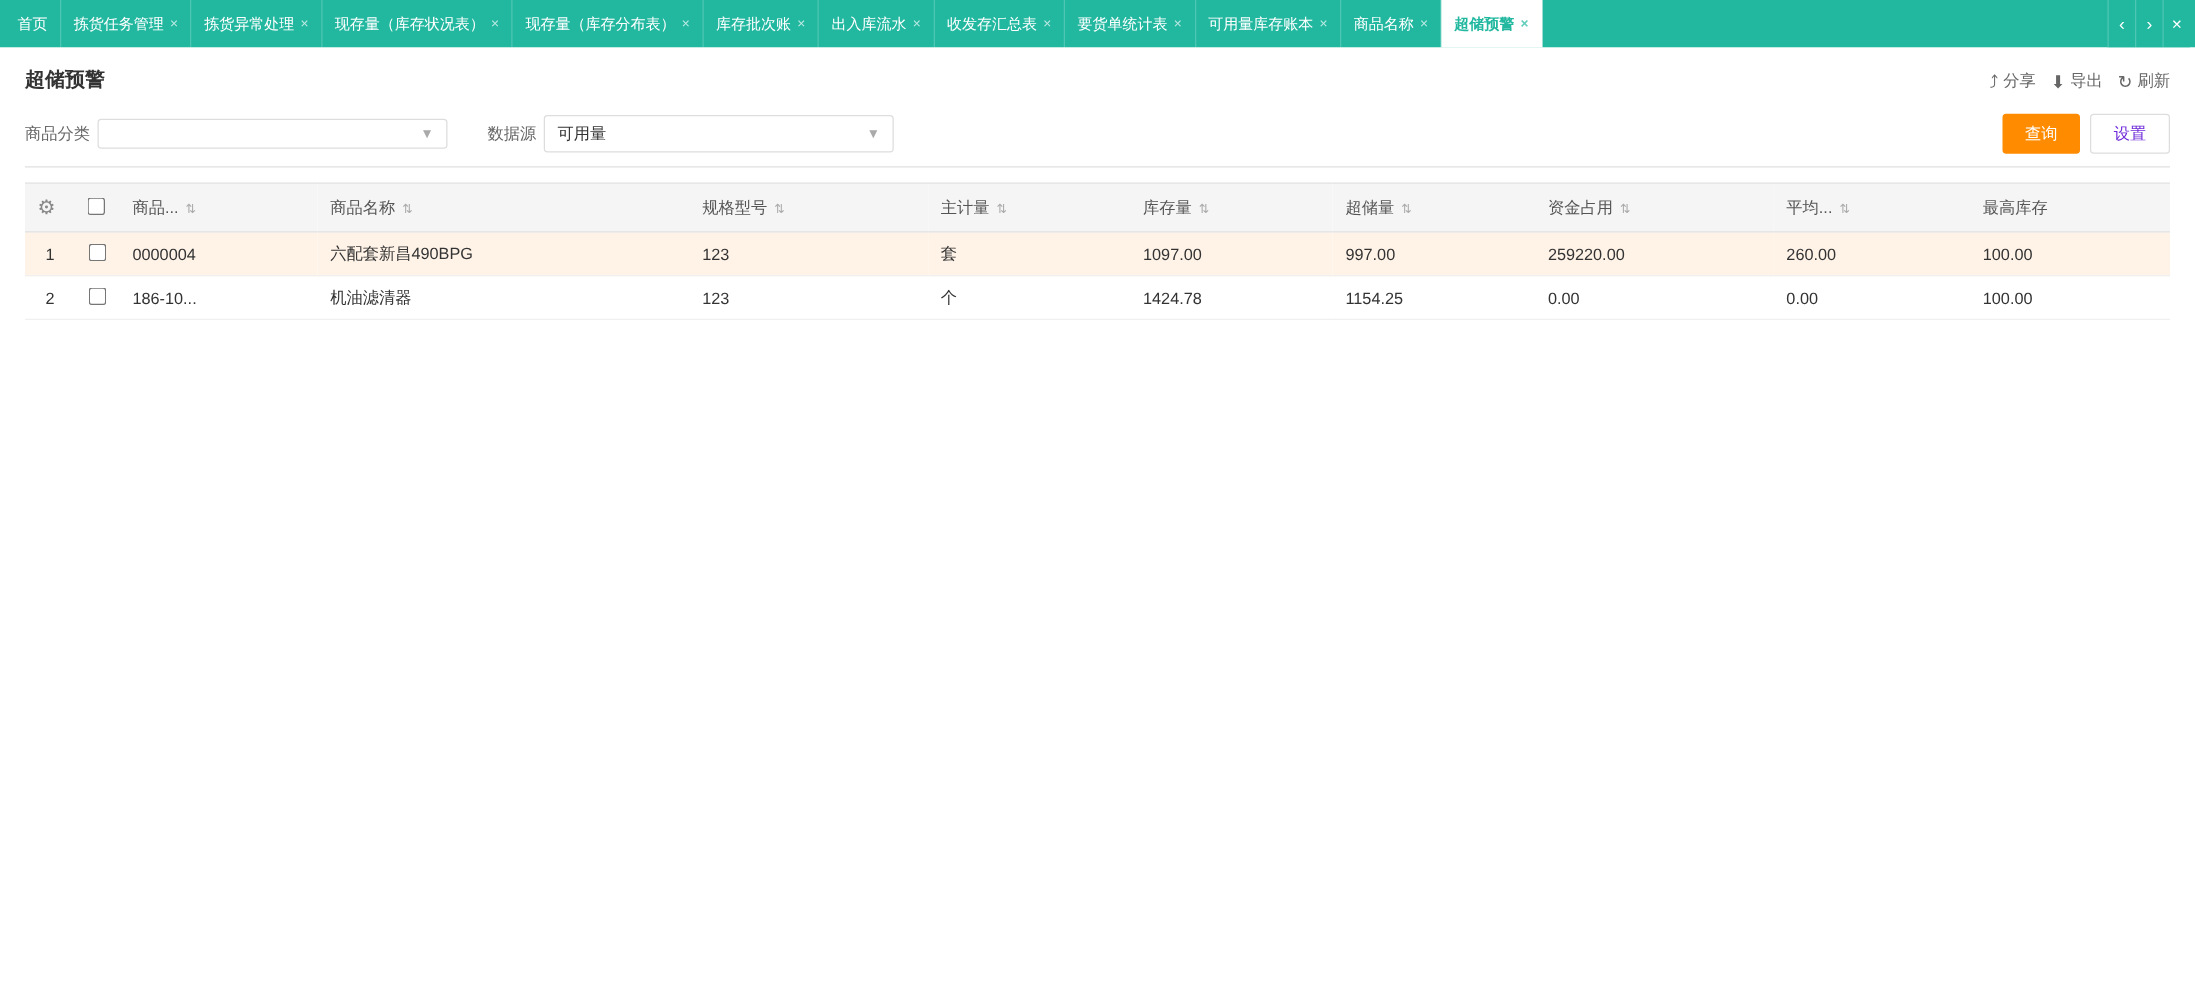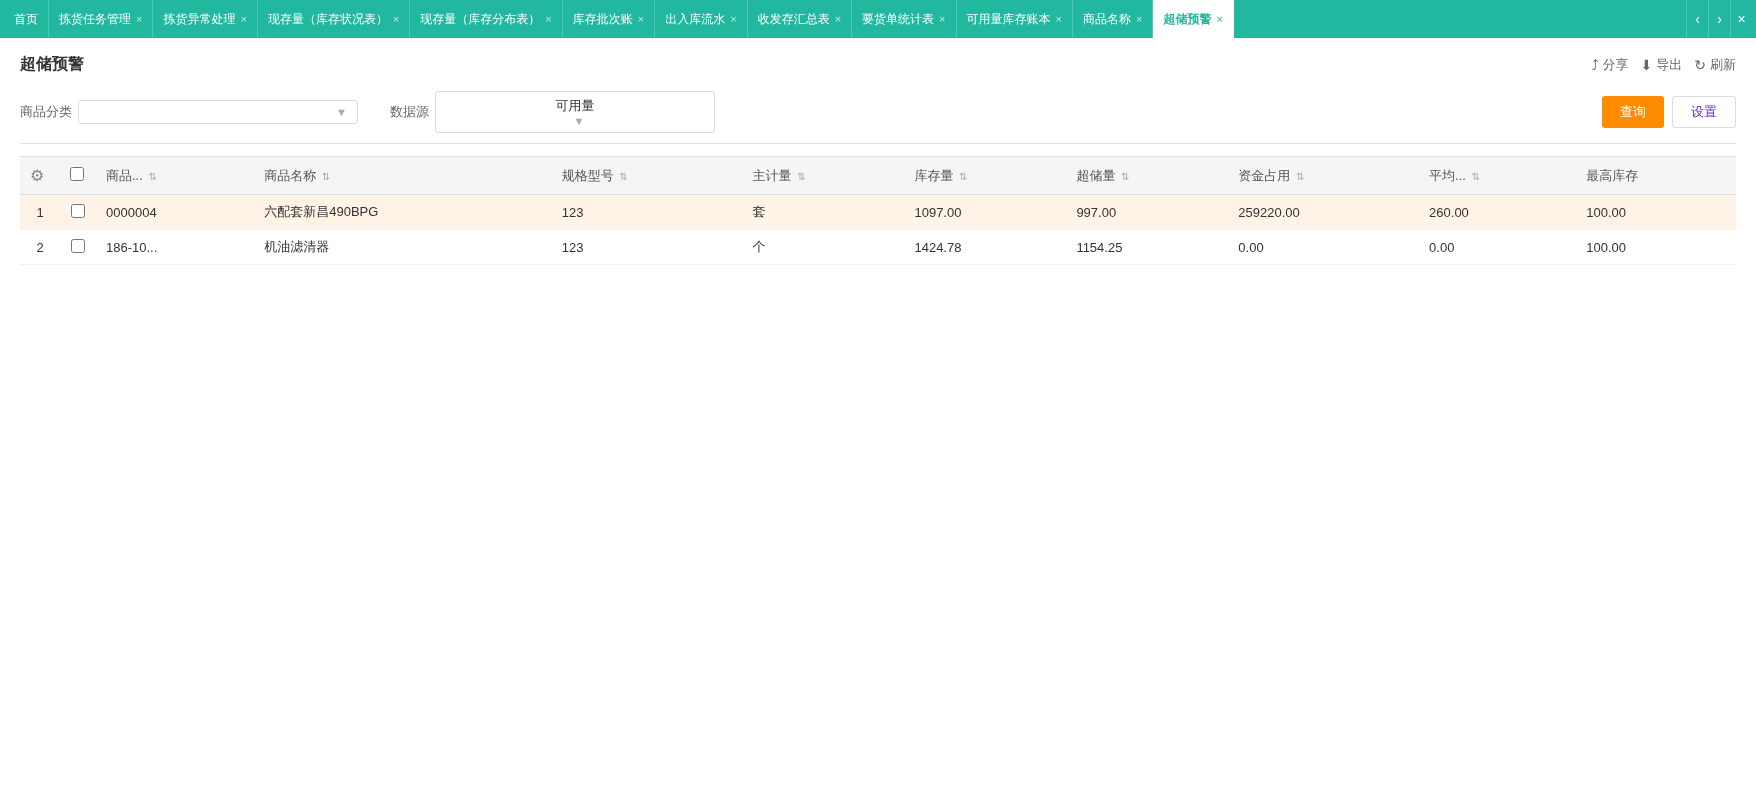--- a/index.html
+++ b/index.html
@@ -285,21 +285,21 @@
   <div class="filter-row">
     <div class="filter-item">
       <span class="filter-label">商品分类</span>
       <div class="filter-select" style="min-width: 280px;">
         <span></span>
         <span class="arrow">▼</span>
       </div>
     </div>
     <div class="filter-item">
       <span class="filter-label">数据源</span>
-      <div class="filter-select" style="min-width: 280px; flex-direction: column;">
+      <div class="filter-select" style="min-width: 280px;">
         <span>可用量</span>
         <span class="arrow">▼</span>
       </div>
     </div>
     <div class="action-buttons">
       <button class="btn-query">查询</button>
       <button class="btn-settings">设置</button>
     </div>
   </div>
 

